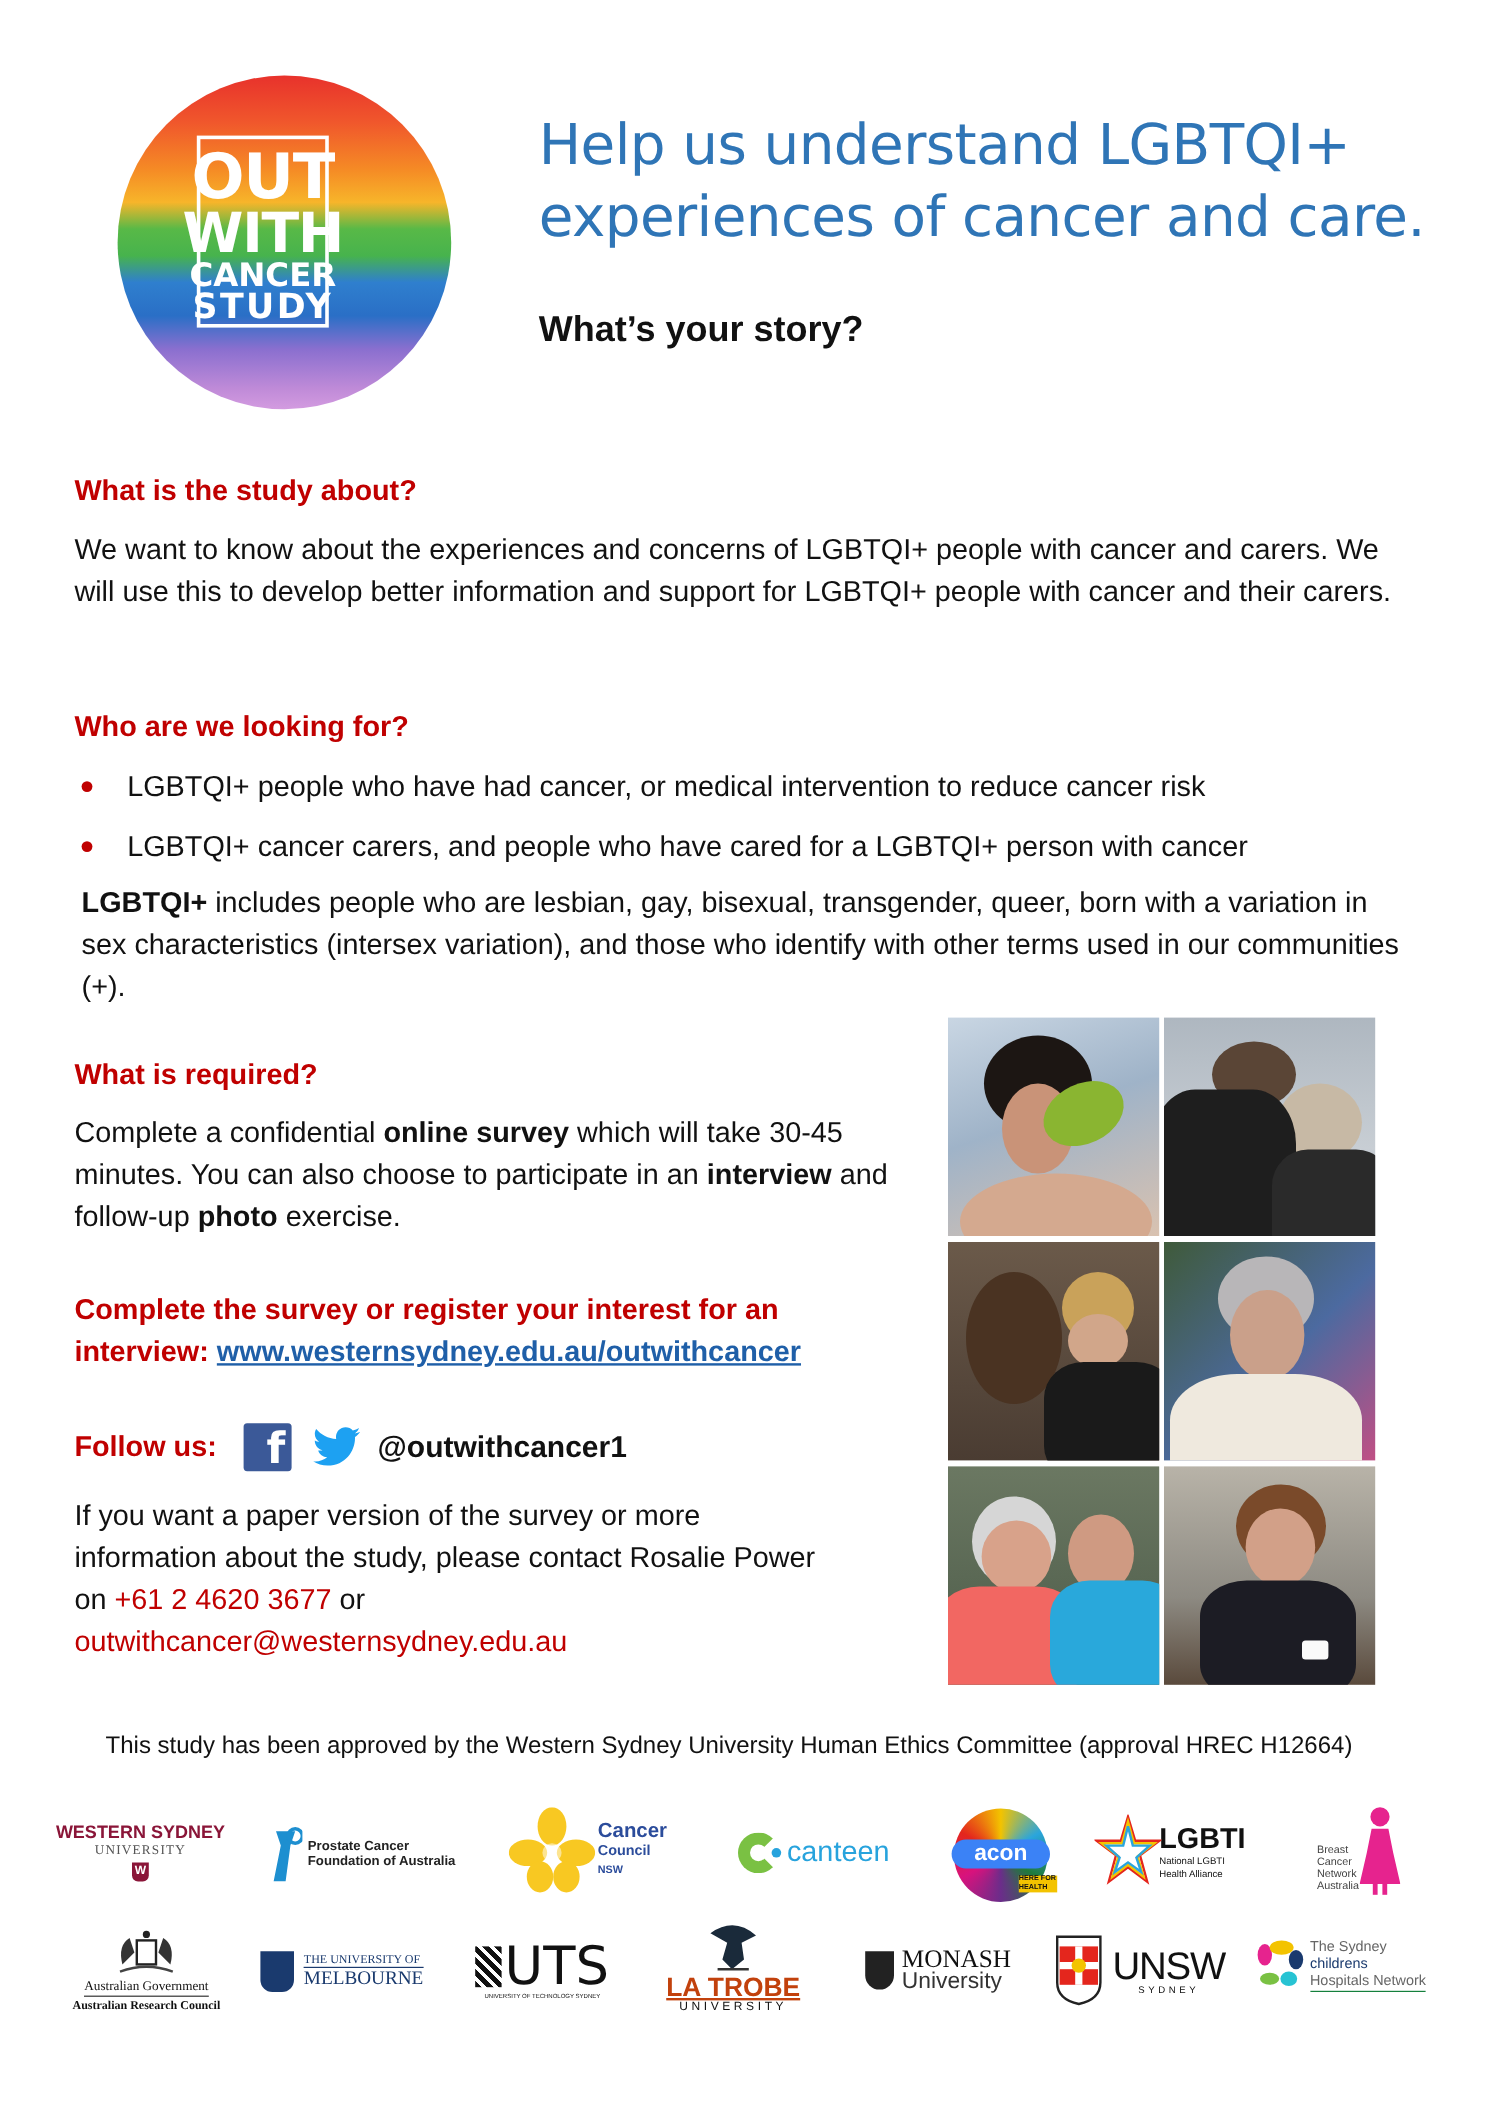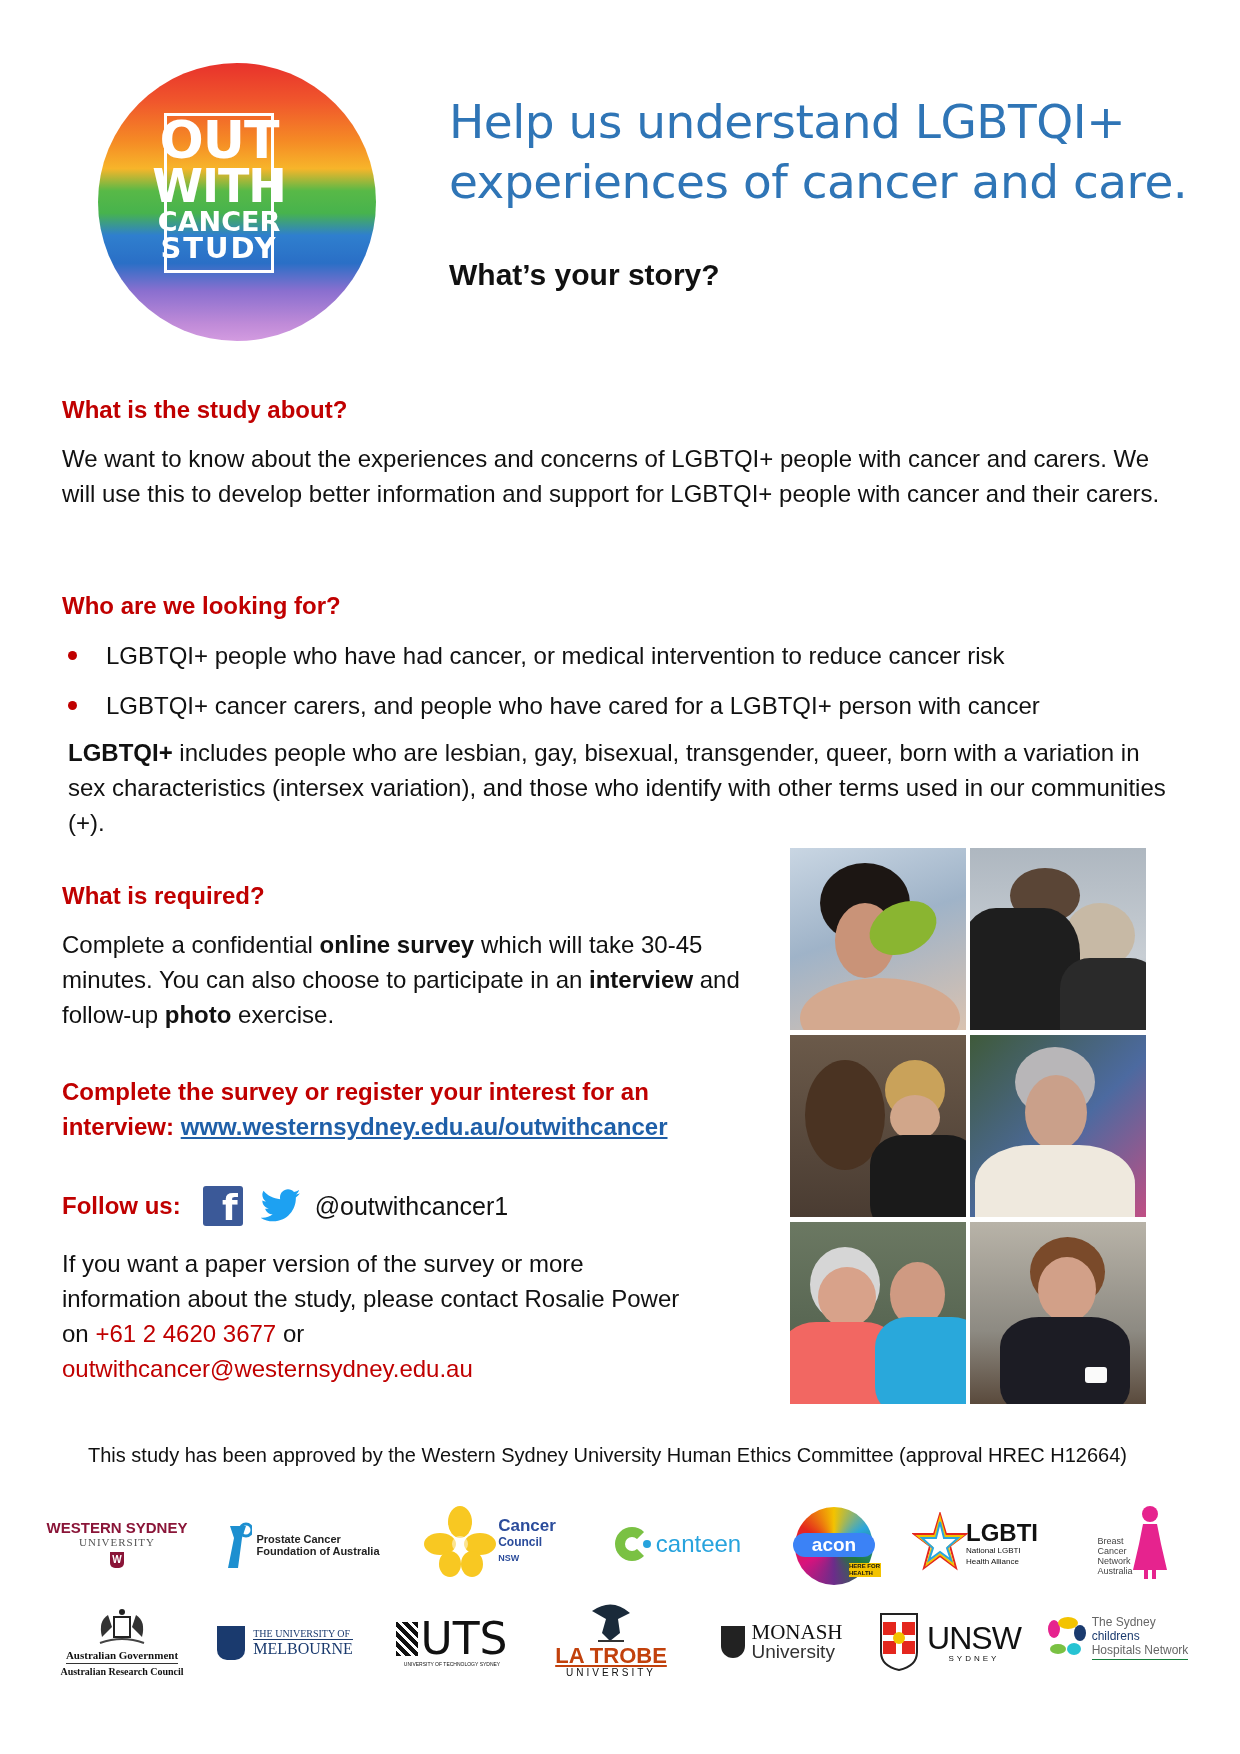--- a/index.html
+++ b/index.html
@@ -6,21 +6,21 @@
   body { width: 1240px; height: 1754px; position: relative; overflow: hidden;
          font-family: "Liberation Sans", "DejaVu Sans", sans-serif; color: #111; }
   .abs { position: absolute; }
 
   
   .logo-circle { left: 98px; top: 63px; width: 278px; height: 278px; border-radius: 50%;
     background: linear-gradient(180deg, #e8322c 0%, #f0572c 14%, #f58a25 28%, #f7b52a 38%,
       #58b947 46%, #47b34d 54%, #2f7fce 62%, #2a6fc6 72%, #8a6fcf 82%, #c08bd8 94%, #d39be0 100%);
   }
   .logo-box { left: 66px; top: 50px; width: 110px; height: 160px; border: 3px solid #fff;
-    box-sizing: border-box; display: flex; flex-direction: column; align-items: center; justify-content: flex-start;
+    box-sizing: border-box; display: flex; flex-direction: column; align-items: center; justify-content: flex-end;
     color: #fff; font-family: "DejaVu Sans", sans-serif; font-weight: bold; line-height: 0.95; }
   .logo-out { font-size: 52px; letter-spacing: -1px; }
   .logo-with { font-size: 46px; letter-spacing: -1px; }
   .logo-cancer { font-size: 27px; letter-spacing: 0px; }
   .logo-study { font-size: 29px; letter-spacing: 2px; }
 
   .headline { left: 449px; top: 92px; width: 740px; color: #2f75b6; font-size: 47px; line-height: 60px;
     font-family: "DejaVu Sans", sans-serif; letter-spacing: -0.5px; }
   .tagline { left: 449px; top: 258px; font-size: 30px; font-weight: bold; color: #111; }
 
@@ -36,21 +36,21 @@
   .photo-grid { left: 790px; top: 848px; width: 356px; height: 560px; display: grid;
     grid-template-columns: 176px 176px; grid-template-rows: 182px 182px 182px; gap: 5px 4px; }
   .photo { position: relative; overflow: hidden; }
   .photo .fig { position: absolute; border-radius: 50%; }
 
   .social { left: 62px; top: 1186px; display: flex; align-items: center; }
   .fb-icon { width: 40px; height: 40px; background: #3b5998; border-radius: 3px; color: #fff;
     font-family: "DejaVu Sans", sans-serif; font-weight: bold; font-size: 36px; display: flex; align-items: flex-end; justify-content: flex-end;
     padding-right: 5px; box-sizing: border-box; line-height: 1; margin-left: 22px; }
   .tw-icon { margin-left: 18px; width: 40px; height: 34px; }
-  .handle { margin-left: 14px; font-size: 25px; font-weight: normal; color: #111; }
+  .handle { margin-left: 14px; font-size: 25px; font-weight: bold; color: #111; }
 
   .ethics { left: 88px; top: 1444px; font-size: 20px; color: #111; }
 
   .logo-item { position: absolute; display: flex; align-items: center; justify-content: center; }
 </style>
 </head>
 <body>
 
 <div class="abs logo-circle">
   <div class="abs logo-box">
@@ -214,21 +214,21 @@
 </div>
 
 <div class="logo-item" style="left:52px; top:1598px; width:140px; height:88px; flex-direction:column;">
   <svg width="56" height="42" viewBox="0 0 56 42">
     <rect x="20" y="10" width="16" height="20" fill="none" stroke="#222" stroke-width="2"></rect>
     <path d="M8 30 Q4 14 14 8 L18 20 Z" fill="#333"></path>
       <path d="M48 30 Q52 14 42 8 L38 20 Z" fill="#333"></path>
     <path d="M6 36 Q28 28 50 36" fill="none" stroke="#444" stroke-width="2"></path>
     <circle cx="28" cy="5" r="3" fill="#222"></circle>
   </svg>
-  <span style="font-family:'Liberation Serif',serif; font-weight:bold; font-size:11px; border-bottom:1px solid #333; padding-bottom:2px;">Australian Government</span>
+  <span style="font-family:'Liberation Serif',serif; font-weight:normal; font-size:11px; border-bottom:1px solid #333; padding-bottom:2px;">Australian Government</span>
   <span style="font-family:'Liberation Serif',serif; font-weight:bold; font-size:10px; margin-top:2px;">Australian Research Council</span>
 </div>
 <div class="logo-item" style="left:210px; top:1618px; width:150px; height:50px;">
   <span style="width:28px; height:34px; background:#1a3a6e; border-radius:0 0 10px 10px;"></span>
   <span style="display:flex; flex-direction:column; margin-left:8px; color:#1a3a6e; font-family:'Liberation Serif',serif;">
     <span style="font-size:10px; border-bottom:1px solid #1a3a6e;">THE UNIVERSITY OF</span>
     <span style="font-size:16px;">MELBOURNE</span>
   </span>
 </div>
 <div class="logo-item" style="left:392px; top:1612px; width:120px; height:62px; flex-direction:column;">

